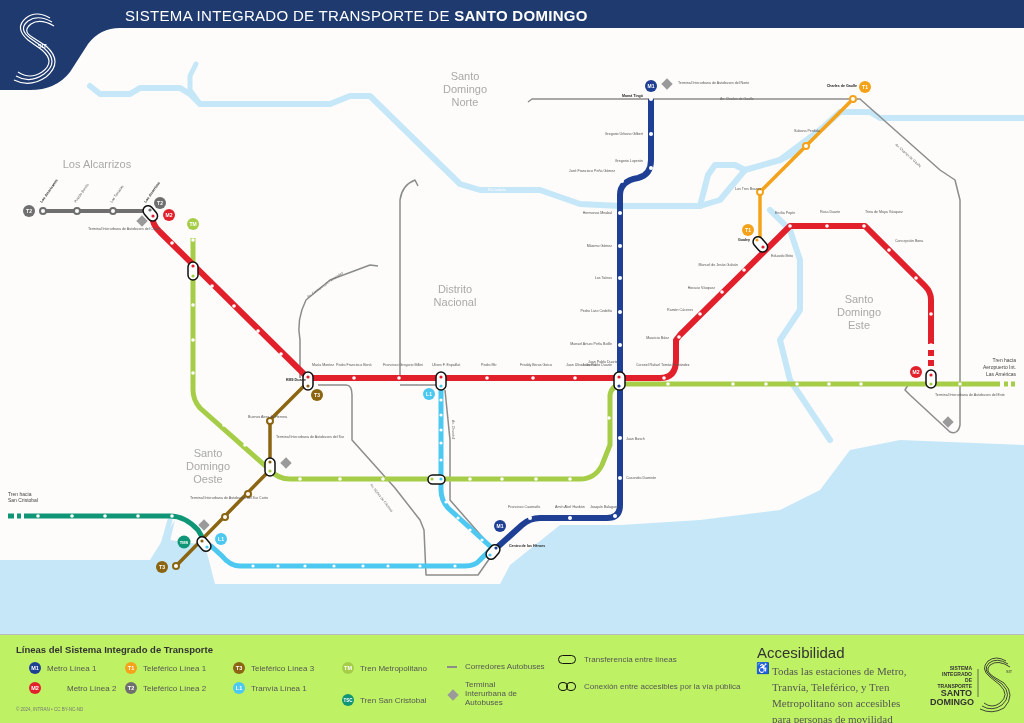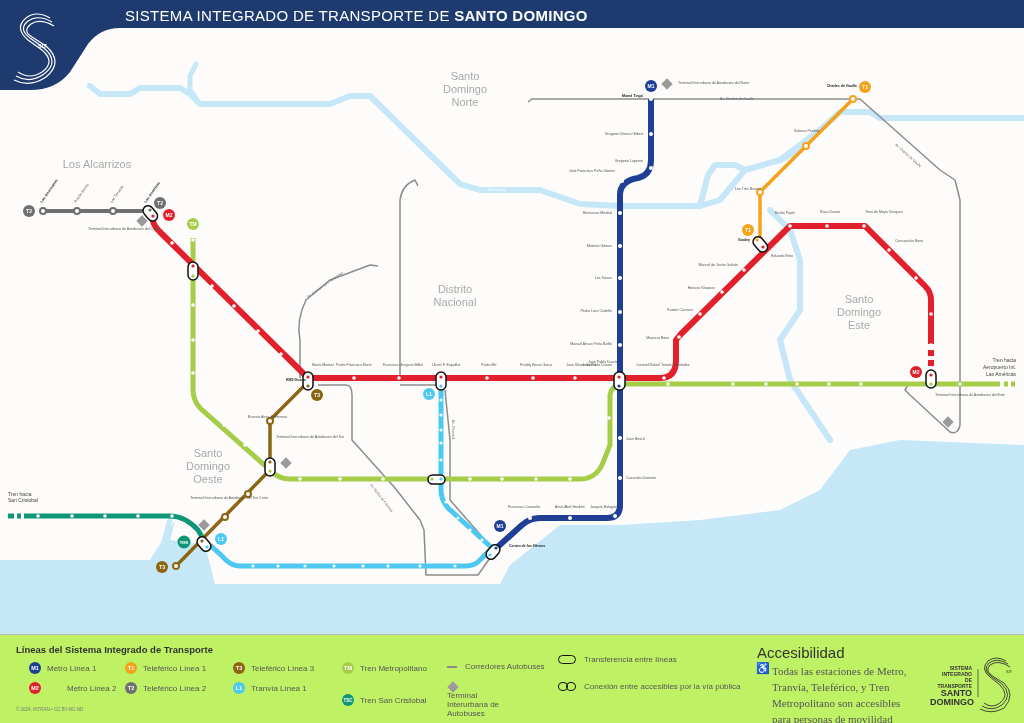--- a/index.html
+++ b/index.html
@@ -399,21 +399,21 @@
     </div>
   <div class="lg-item" style="left:329px;top:59px;">
       <span class="badge" style="background:#0f9677;font-size:4.5px;">TSC</span>
       <span>Tren San Cristobal</span>
     </div>
 
   <div class="lg-item" style="left:434px;top:27px;">
       <span style="display:inline-block;width:10px;height:2px;background:#8c8c8c;margin-right:8px;"></span>
       <span>Corredores Autobuses</span>
     </div>
-  <div class="lg-item" style="left:434px;top:45px;align-items:flex-start;flex-direction:column;">
+  <div class="lg-item" style="left:434px;top:45px;align-items:center;">
       <span style="display:inline-block;width:8px;height:8px;background:#9a9a9a;transform:rotate(45deg);margin:3px 8px 0 2px;"></span>
       <span style="width:70px;white-space:normal;line-height:9px;">Terminal Interurbana de Autobuses</span>
     </div>
 
   <div class="lg-item" style="left:545px;top:20px;">
       <span style="display:inline-block;width:16px;height:7px;border:1.5px solid #111;border-radius:5px;margin-right:8px;"></span>
       <span>Transferencia entre líneas</span>
     </div>
   <div class="lg-item" style="left:545px;top:47px;">
       <span style="display:inline-flex;margin-right:8px;">

